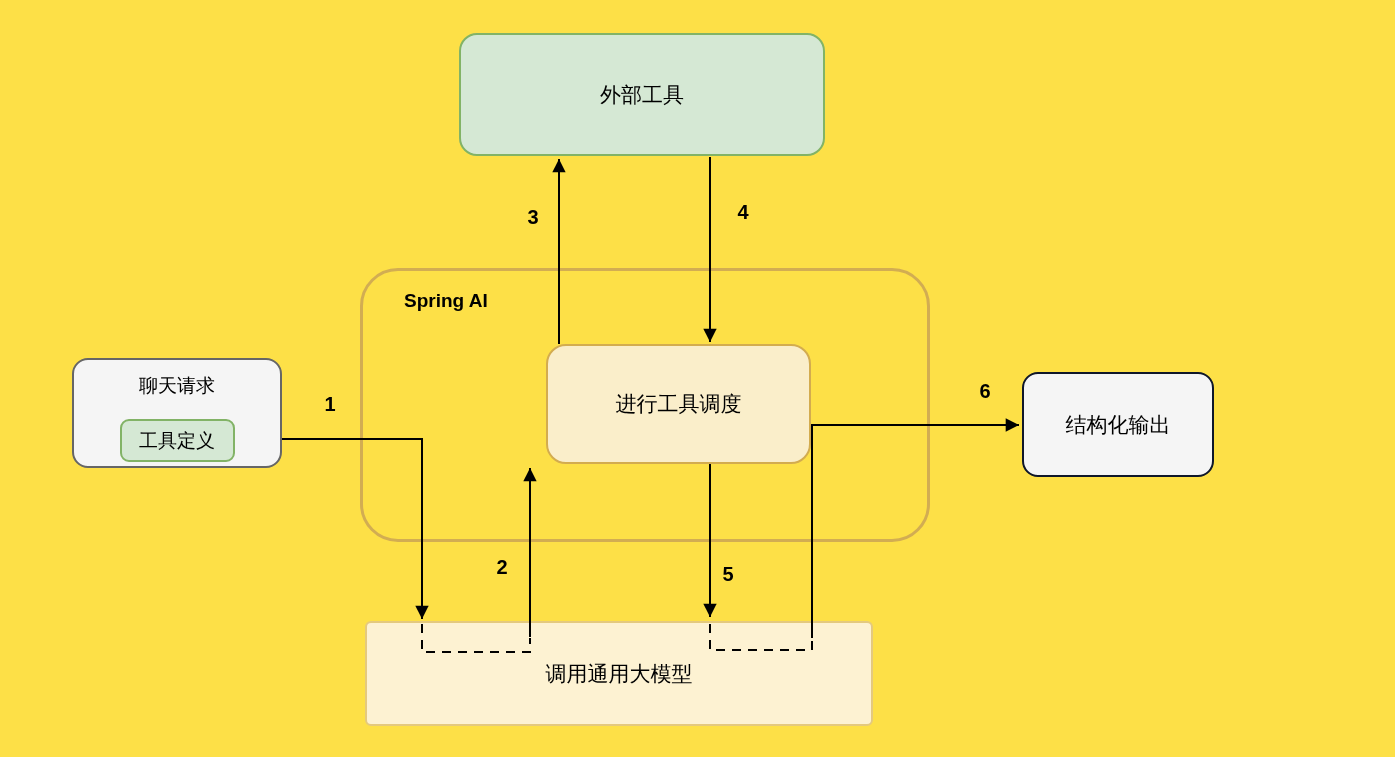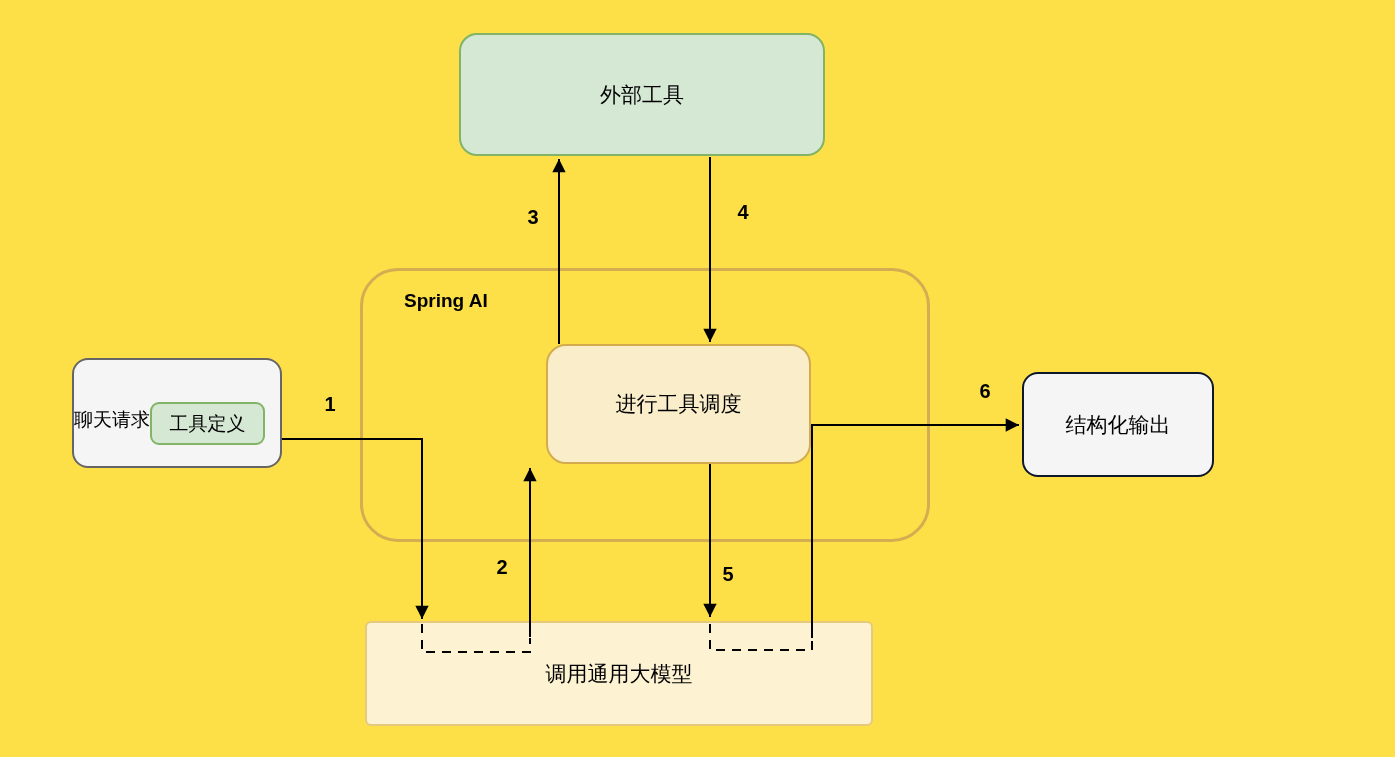--- a/index.html
+++ b/index.html
@@ -30,26 +30,26 @@
   }
   .tool-dispatch{
     left:502px;top:344px;width:265px;height:120px;
     background:#faeeca;border:2.5px solid #d3ac4f;border-radius:20px;
     z-index:1;
     margin-left:44px;
   }
   .chat-request{
     left:72px;top:358px;width:210px;height:110px;
     background:#f5f5f5;border:2px solid #666666;border-radius:16px;
-    justify-content:flex-start;padding-top:13px;
+    flex-direction:column;justify-content:flex-start;padding-top:13px;
     z-index:1;
   }
   .chat-request-title{font-size:19px;color:#000;}
   .tool-definition{
-    margin-top:8px;width:115px;height:43px;box-sizing:border-box;
+    margin-top:20px;width:115px;height:43px;box-sizing:border-box;
     background:#d5e8d4;border:2px solid #82b366;border-radius:9px;
     display:flex;align-items:center;justify-content:center;
     font-size:19px;color:#000;
   }
   .structured-output{
     left:1022px;top:372px;width:192px;height:105px;
     background:#f5f5f5;border:2px solid #0f172a;border-radius:16px;
     z-index:1;
   }
   .llm-call{

